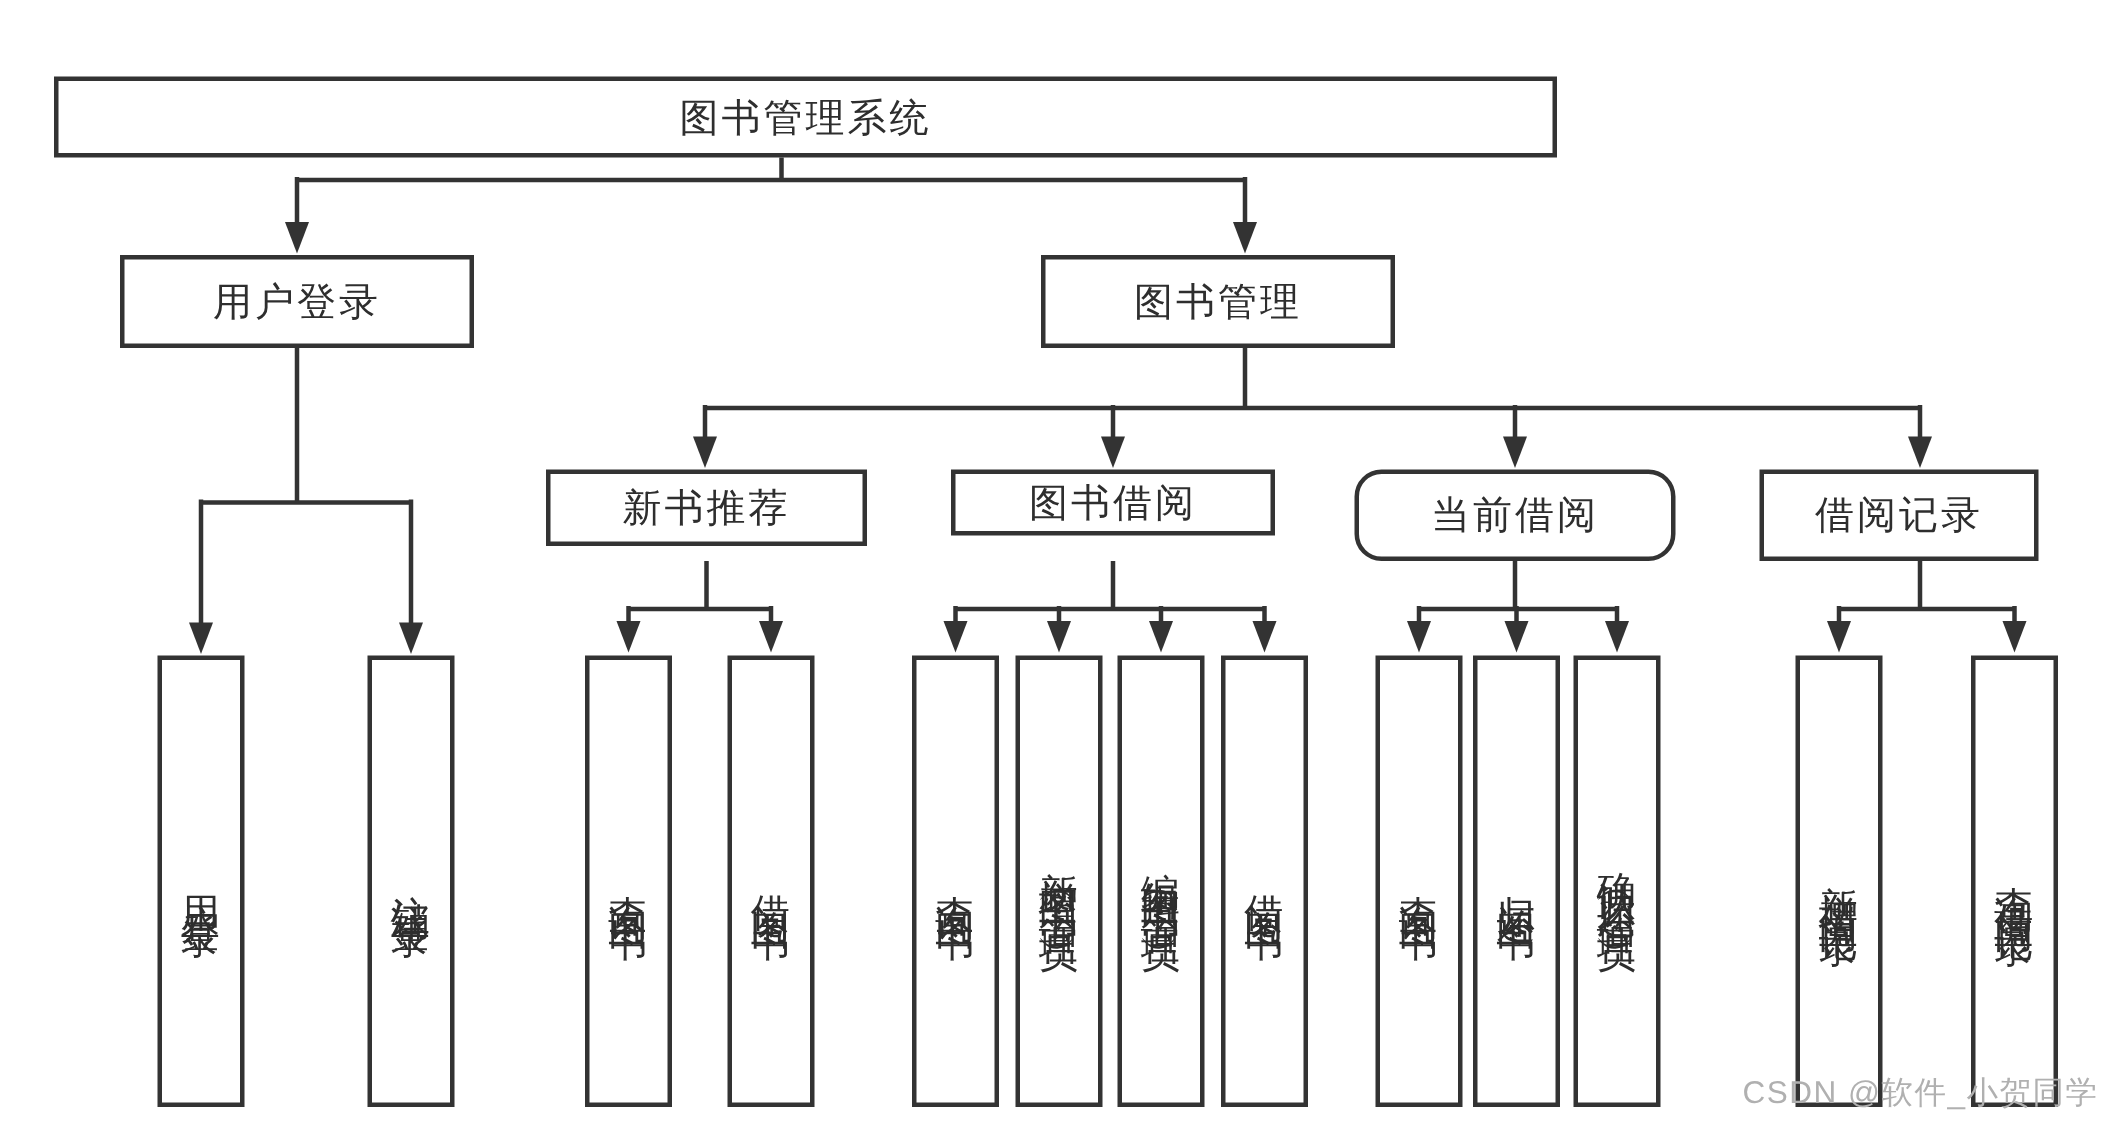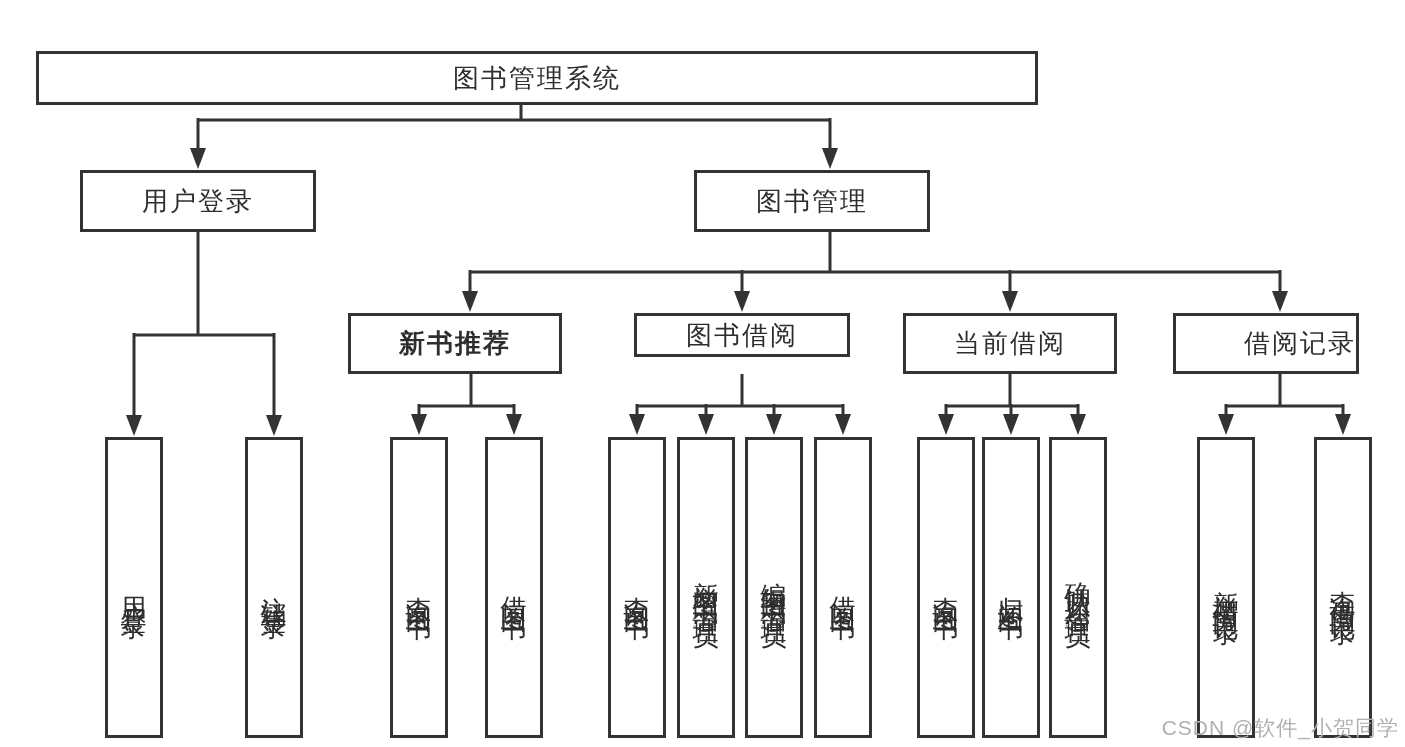--- a/index.html
+++ b/index.html
@@ -68,30 +68,30 @@
     <span>图书管理系统</span>
   </div>
 
   <div class="box hbox" style="left:80px;top:170px;width:236px;height:62px;">
     <span>用户登录</span>
   </div>
   <div class="box hbox" style="left:694px;top:170px;width:236px;height:62px;">
     <span>图书管理</span>
   </div>
 
-  <div class="box hbox" style="left:348px;top:313px;width:214px;height:61px;font-weight:bold;">
+  <div class="box hbox" style="left:364px;top:313px;width:214px;height:51px;">
     <span>新书推荐</span>
   </div>
   <div class="box hbox" style="left:634px;top:313px;width:216px;height:44px;">
     <span>图书借阅</span>
   </div>
-  <div class="box hbox" style="left:903px;top:313px;width:214px;height:61px;">
+  <div class="box hbox" style="left:903px;top:313px;width:214px;height:61px;border-radius:18px;">
     <span>当前借阅</span>
   </div>
-  <div class="box hbox" style="left:1173px;top:313px;width:186px;height:61px;justify-content:flex-end;">
+  <div class="box hbox" style="left:1173px;top:313px;width:186px;height:61px;">
     <span>借阅记录</span>
   </div>
 
   <div class="box vbox" style="left:105px;top:437px;width:58px;height:301px;">
     <span>用户登录</span>
   </div>
   <div class="box vbox" style="left:245px;top:437px;width:58px;height:301px;">
     <span>注销登录</span>
   </div>
   <div class="box vbox" style="left:390px;top:437px;width:58px;height:301px;">

